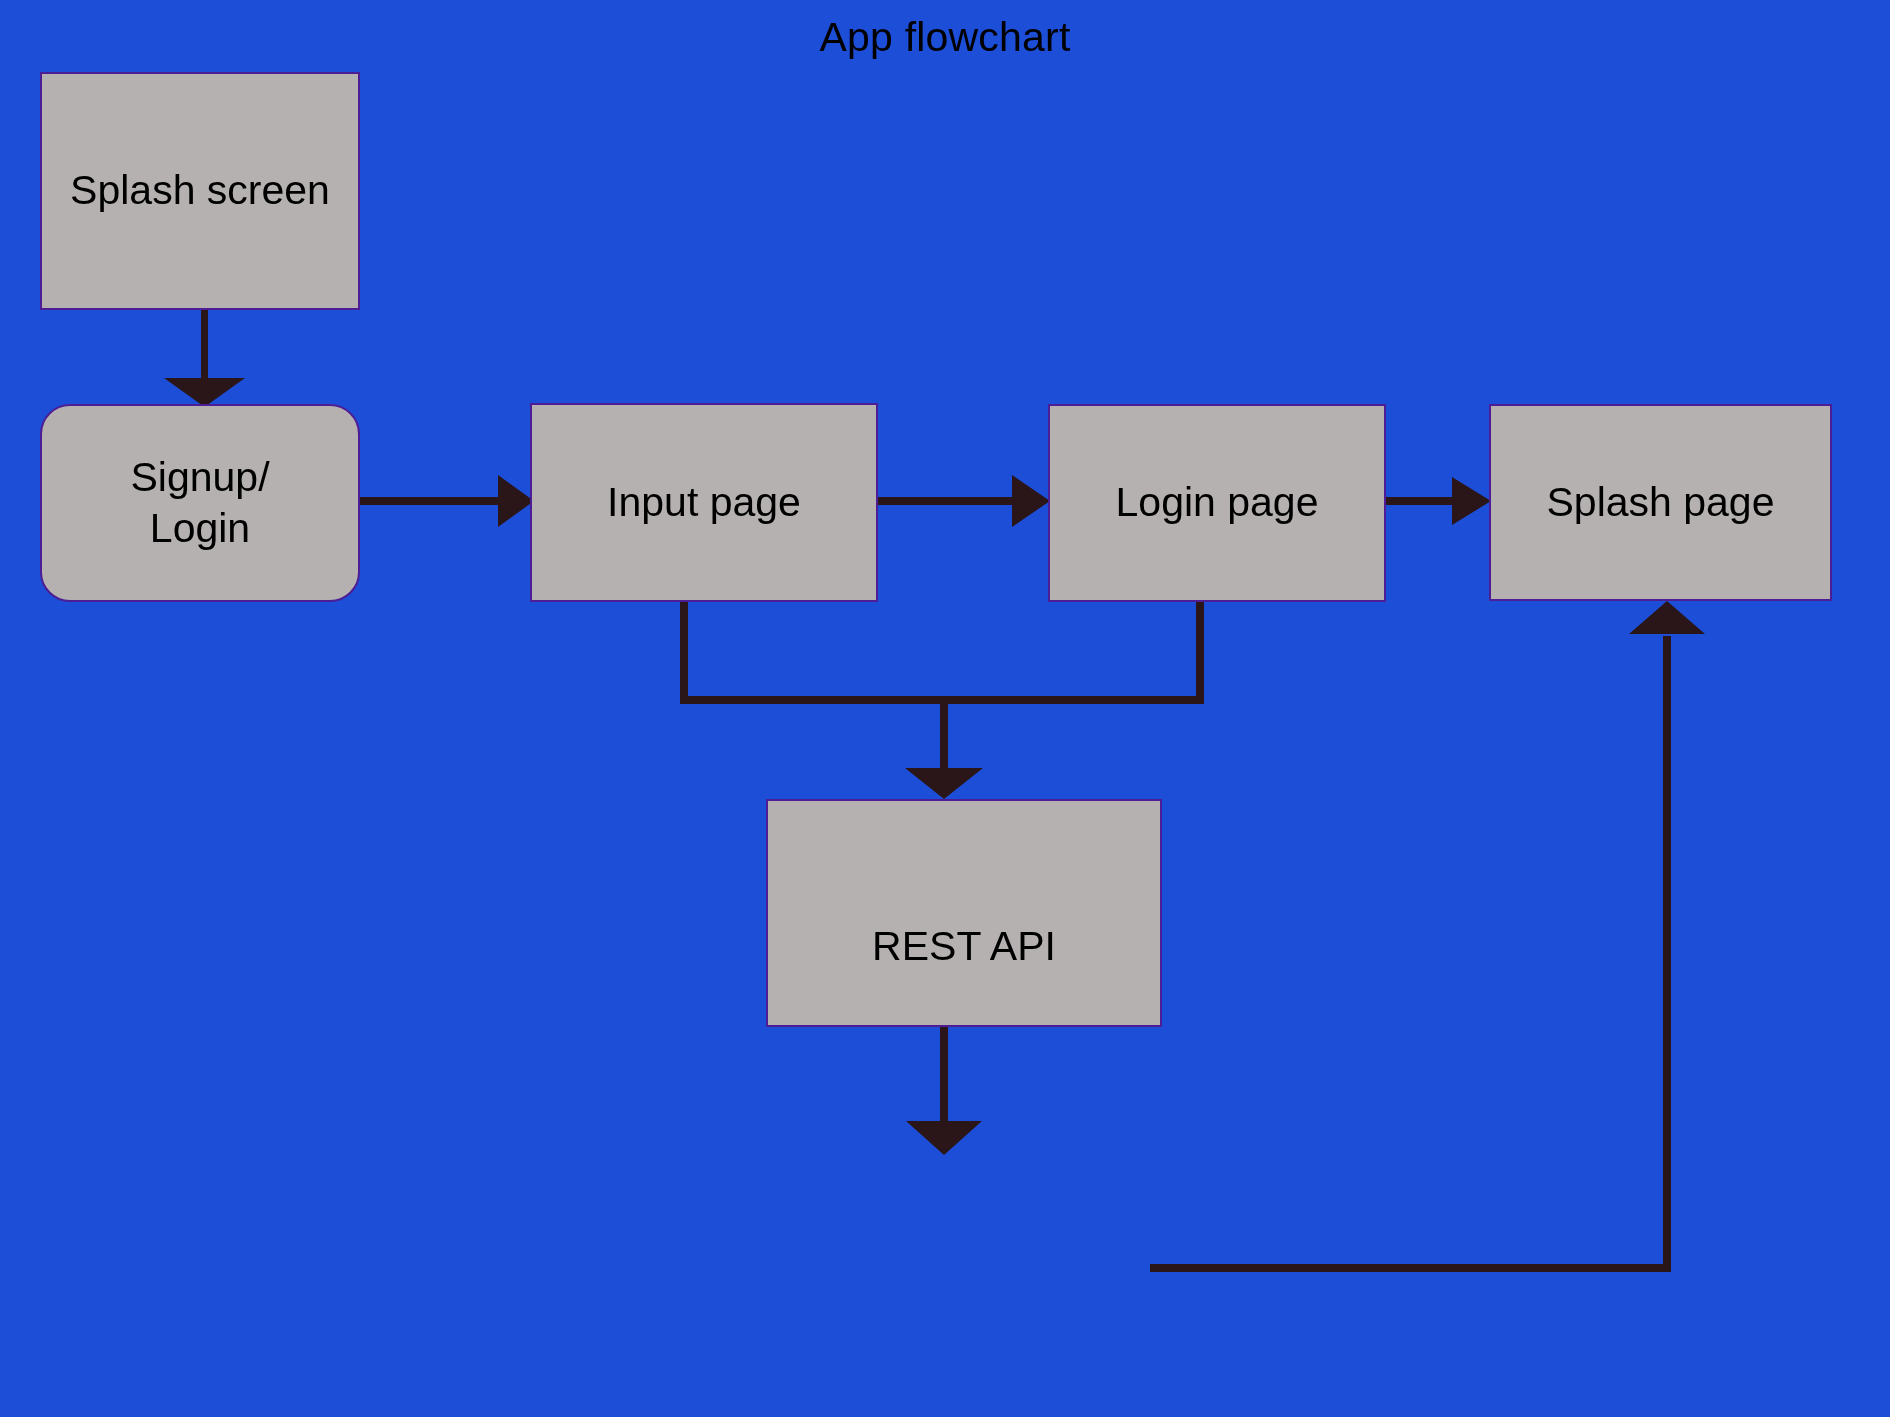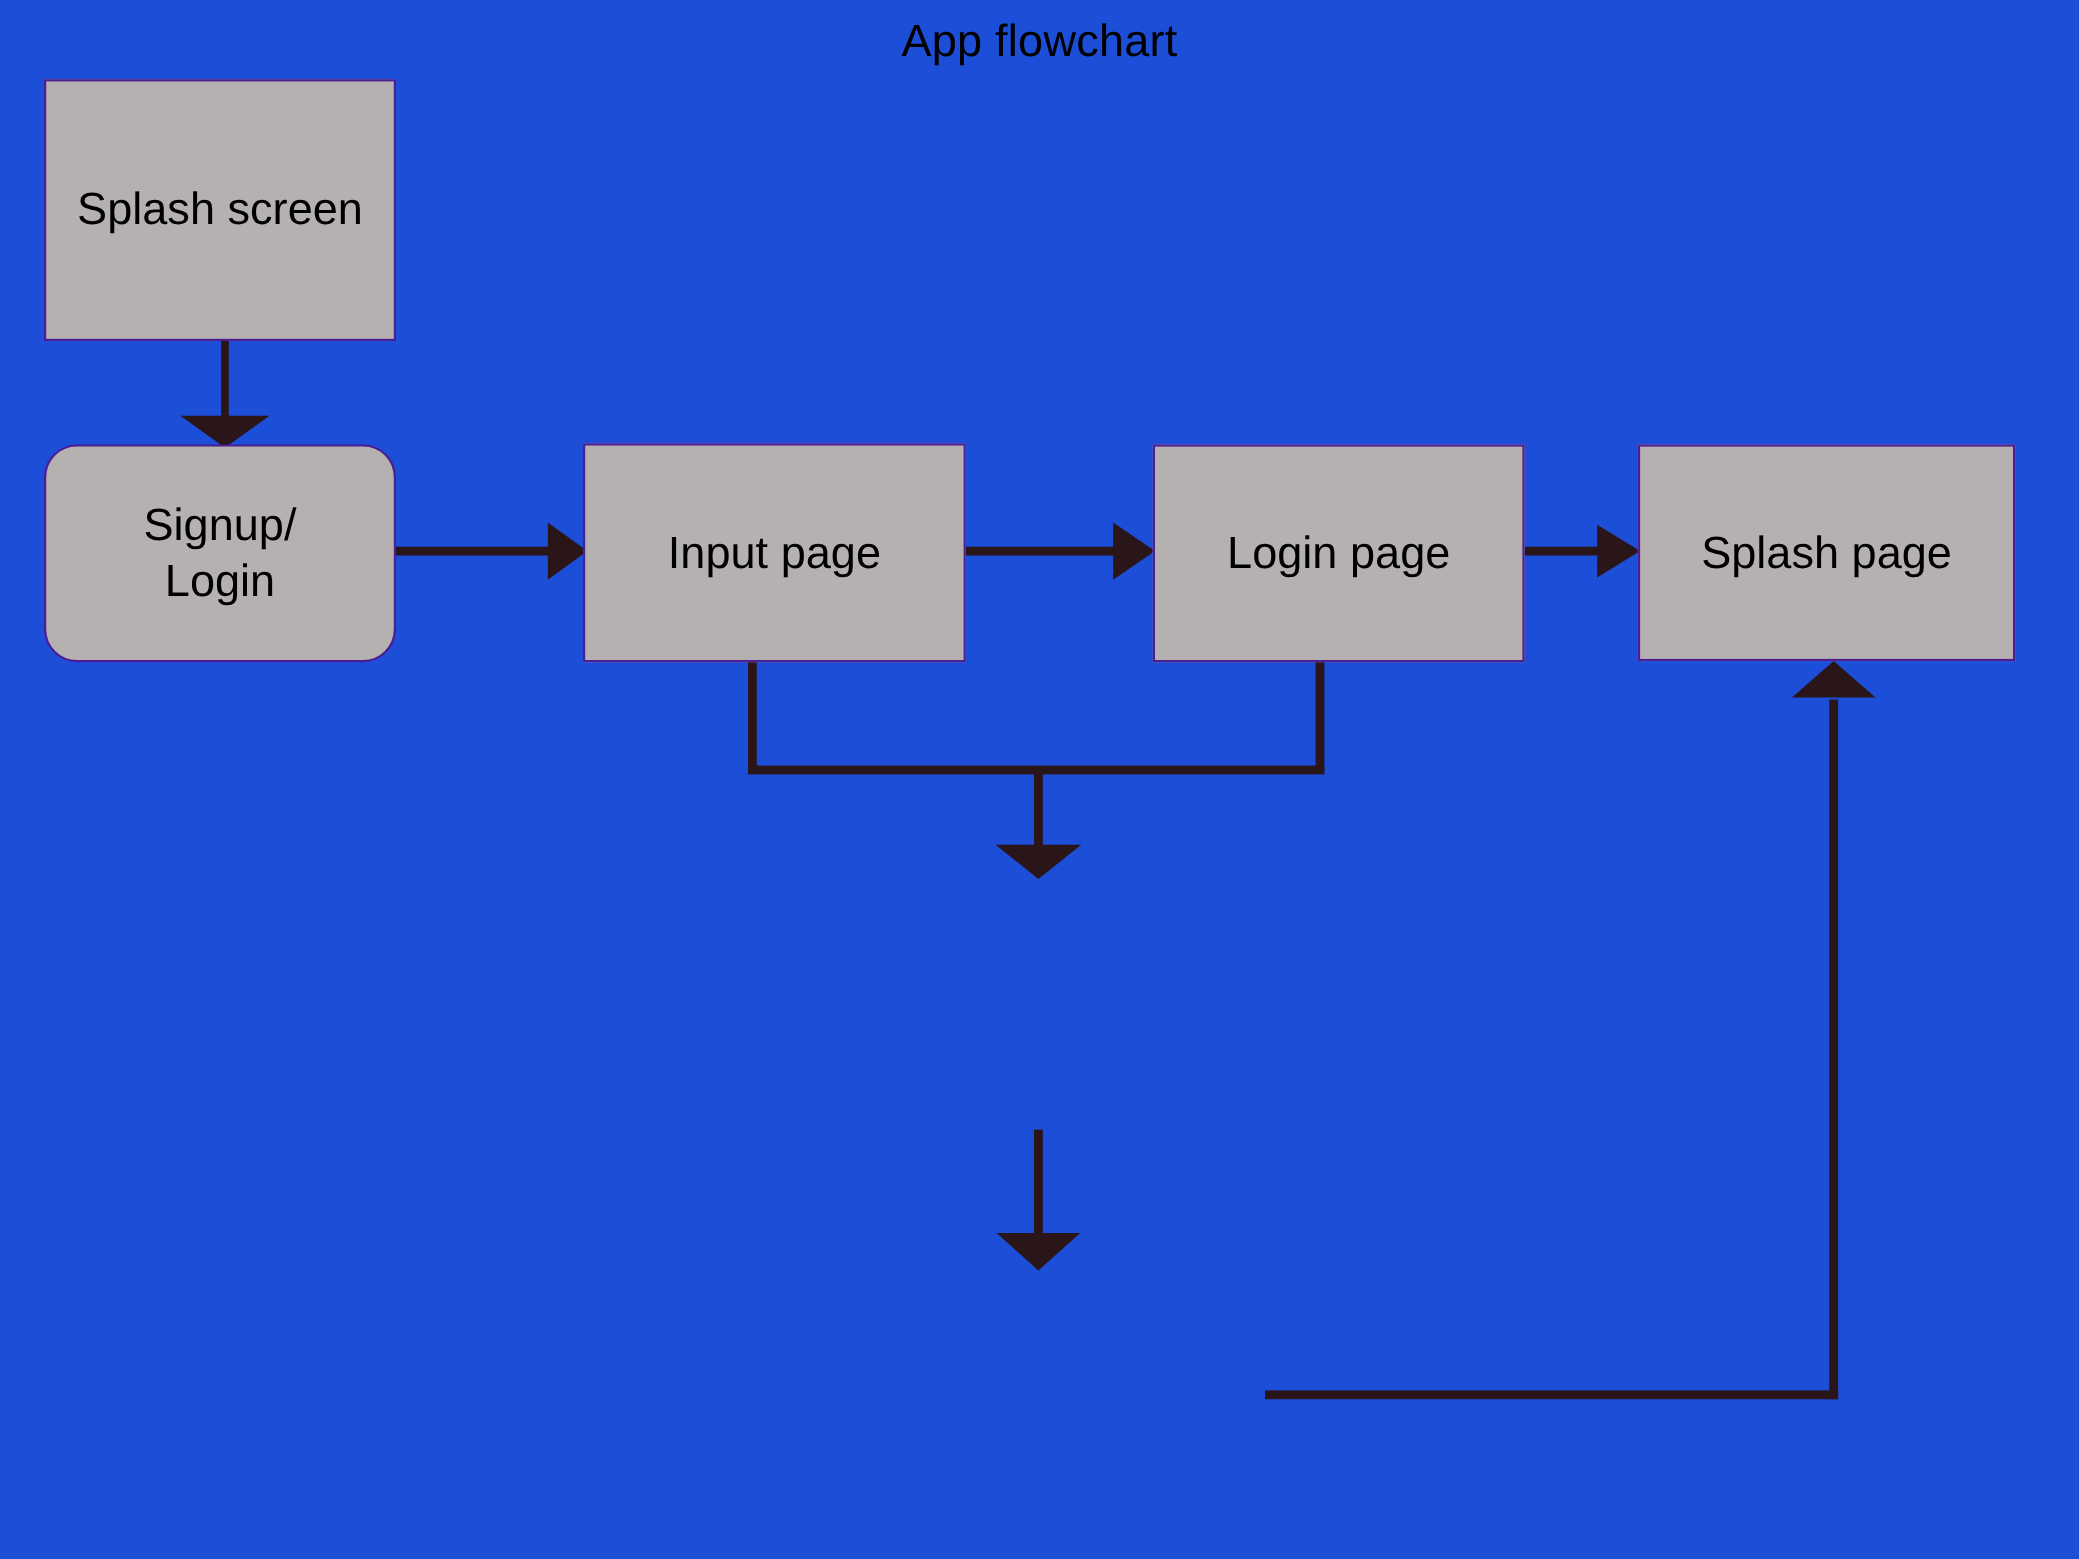--- a/index.html
+++ b/index.html
@@ -126,15 +126,18 @@
   </div>
 
   <div class="node" style="left:1048px; top:404px; width:338px; height:198px;">
     <span class="node-label">Login page</span>
   </div>
 
   <div class="node" style="left:1489px; top:404px; width:343px; height:197px;">
     <span class="node-label">Splash page</span>
   </div>
 
+  <div class="node align-mid-high" style="left:766px; top:799px; width:396px; height:228px; padding-top:120px;">
+    <span class="node-label">REST API</span>
+  </div>
 
 
 </div>
 
 </body></html>

